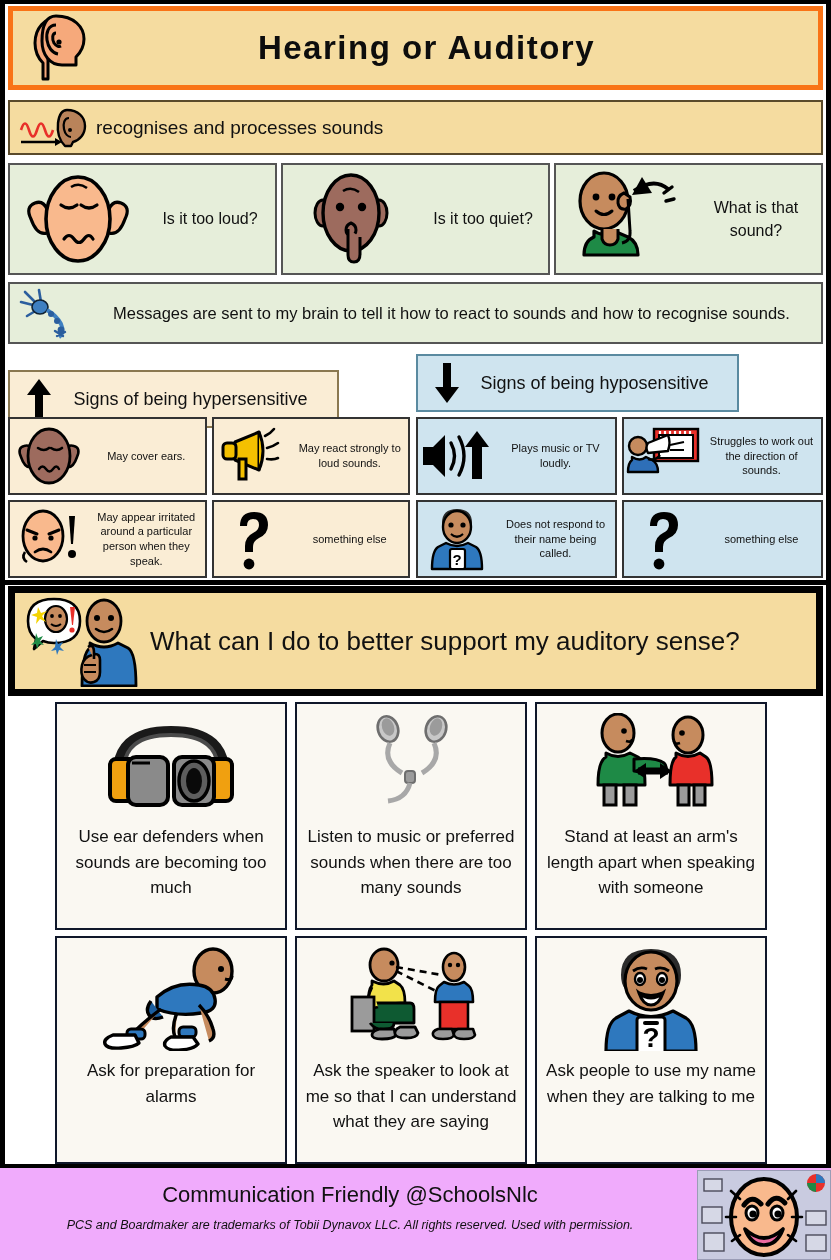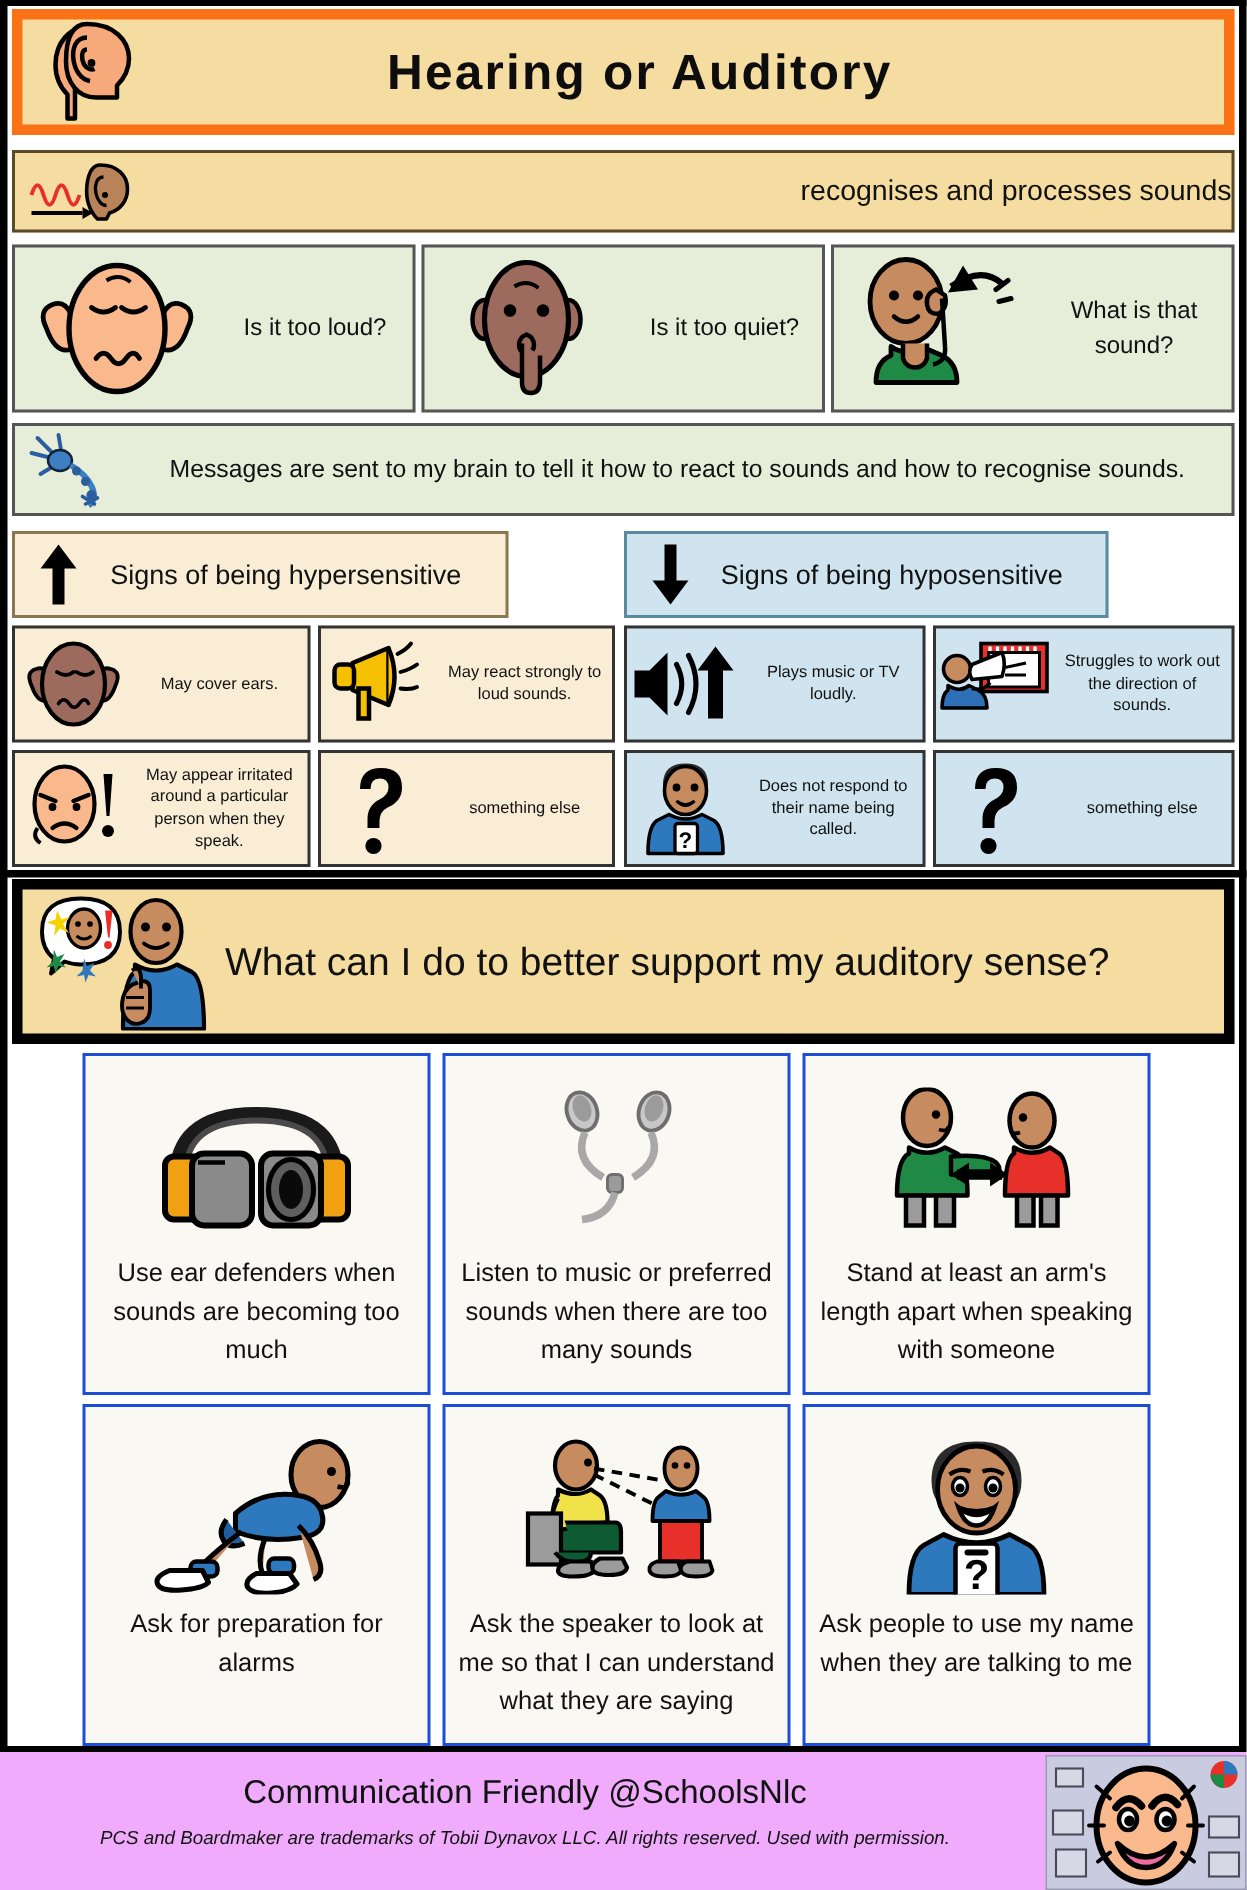--- a/index.html
+++ b/index.html
@@ -11,37 +11,37 @@
     overflow:hidden;
   }
   .page{position:relative;width:831px;height:1260px;box-sizing:border-box;}
 
   
   .t{line-height:1.15;}
 
   
   .hdr{
     position:absolute;left:8px;top:6px;width:815px;height:84px;
-    background:#F5DCA0;border:7px solid #f97316;box-sizing:border-box;
+    background:#F5DCA0;border:5px solid #f97316;box-sizing:border-box;
     display:flex;align-items:center;
   }
   .hdr-icon{width:92px;flex:0 0 92px;display:flex;align-items:center;justify-content:center;}
   .hdr-title{
     flex:1;text-align:center;font-size:33px;letter-spacing:1.5px;
     font-weight:600;color:#0d0d0d;padding-right:70px;
   }
 
   
   .sub{
     position:absolute;left:8px;top:100px;width:815px;height:55px;
     background:#F5DCA0;border:2px solid #5a4a2a;box-sizing:border-box;
     display:flex;align-items:center;
   }
   .sub-icon{width:86px;flex:0 0 86px;display:flex;align-items:center;justify-content:center;}
-  .sub-text{flex:1;text-align:right;font-size:19px;color:#111;}
+  .sub-text{flex:1;text-align:left;font-size:19px;color:#111;}
 
   
   .qrow{position:absolute;left:8px;top:163px;width:815px;height:112px;display:flex;gap:4px;}
   .qcard{
     flex:1;background:#E6EEDA;border:2px solid #555;box-sizing:border-box;
     display:flex;align-items:center;
   }
   .qcard .pic{flex:0 0 135px;height:100%;display:flex;align-items:center;justify-content:center;}
   .qcard .lbl{flex:1;text-align:center;font-size:16px;padding:0 6px;color:#111;line-height:1.45;}
 
@@ -49,21 +49,21 @@
   .msg{
     position:absolute;left:8px;top:282px;width:815px;height:62px;
     background:#E6EEDA;border:2px solid #555;box-sizing:border-box;
     display:flex;align-items:center;
   }
   .msg-icon{flex:0 0 72px;display:flex;align-items:center;justify-content:center;}
   .msg-text{flex:1;text-align:center;font-size:16.5px;padding:0 0 0 0;line-height:1.5;}
 
   
   .sig{position:absolute;top:354px;height:58px;box-sizing:border-box;display:flex;align-items:center;}
-  .sig.hyper{left:8px;width:331px;background:#FAEDD5;border:2px solid #8a7850;}
+  .sig.hyper{left:8px;width:331px;background:#FAEDD5;border:2px solid #8a7850;margin-top:16px;}
   .sig.hypo{left:416px;width:323px;background:#CFE4EF;border:2px solid #5a8aa0;}
   .sig .ar{flex:0 0 58px;display:flex;align-items:center;justify-content:center;}
   .sig .lb{flex:1;text-align:center;font-size:18px;padding-right:24px;}
 
   
   .grid{position:absolute;top:417px;display:grid;grid-template-columns:1fr 1fr;gap:5px;}
   .grid.hyper{left:8px;width:402px;}
   .grid.hypo{left:416px;width:407px;}
   .scard{
     height:78px;box-sizing:border-box;border:2px solid #333;
@@ -82,22 +82,22 @@
   }
   .hdr2-icon{flex:0 0 135px;height:100%;display:flex;align-items:center;justify-content:center;}
   .hdr2-title{flex:1;text-align:left;font-size:26px;line-height:1.5;padding-right:64px;}
 
   
   .strat{
     position:absolute;left:55px;top:702px;width:712px;
     display:grid;grid-template-columns:1fr 1fr 1fr;gap:6px 8px;
   }
   .tcard{
-    height:228px;box-sizing:border-box;background:#FAF8F2;border:2px solid #1d4ed8;
-    display:flex;flex-direction:column;align-items:center;padding:18px 6px 4px;
+    height:228px;box-sizing:border-box;background:#FAF8F2;border:2px solid #0f172a;
+    display:flex;flex-direction:column;align-items:center;padding:6px 6px 4px;
   }
   .tcard .pic{height:110px;display:flex;align-items:center;justify-content:center;}
   .tcard .lbl{flex:1;text-align:center;font-size:17px;line-height:1.5;padding-top:4px;color:#111;}
 
   
   .footsep{position:absolute;left:0;top:1164px;width:831px;height:4px;background:#000;}
   .footer{position:absolute;left:0;top:1168px;width:831px;height:92px;background:#f0abfc;}
   .foot-title{position:absolute;left:0;top:14px;width:700px;text-align:center;font-size:22px;color:#111;}
   .foot-note{position:absolute;left:0;top:50px;width:700px;text-align:center;font-size:12.5px;color:#111;font-style:italic;}
   .foot-logo{position:absolute;left:697px;top:2px;width:134px;height:90px;background:#C9CBE0;border:1px solid #9a9cb5;box-sizing:border-box;}

